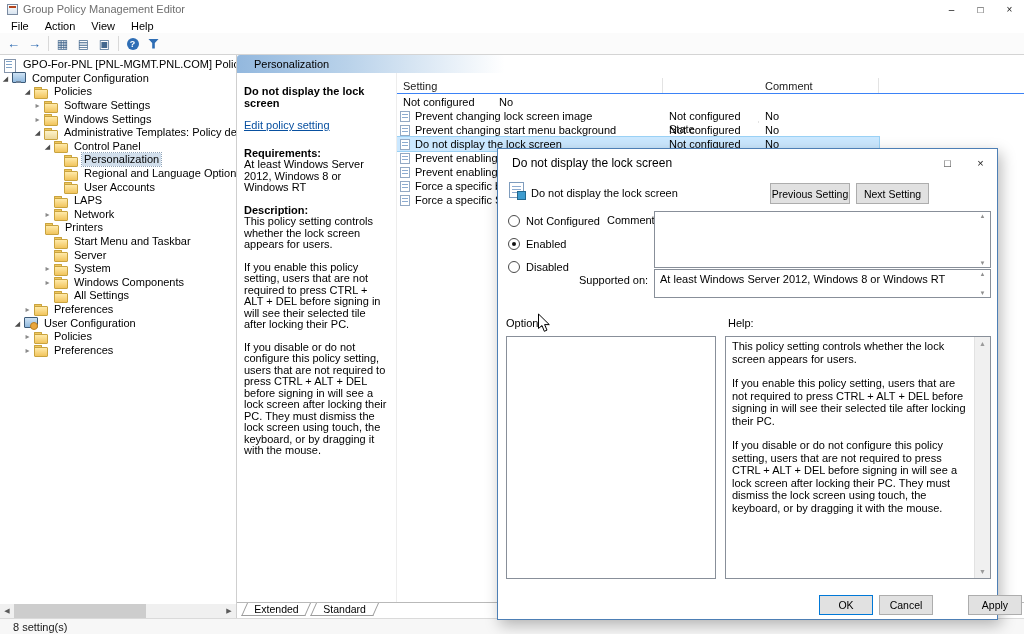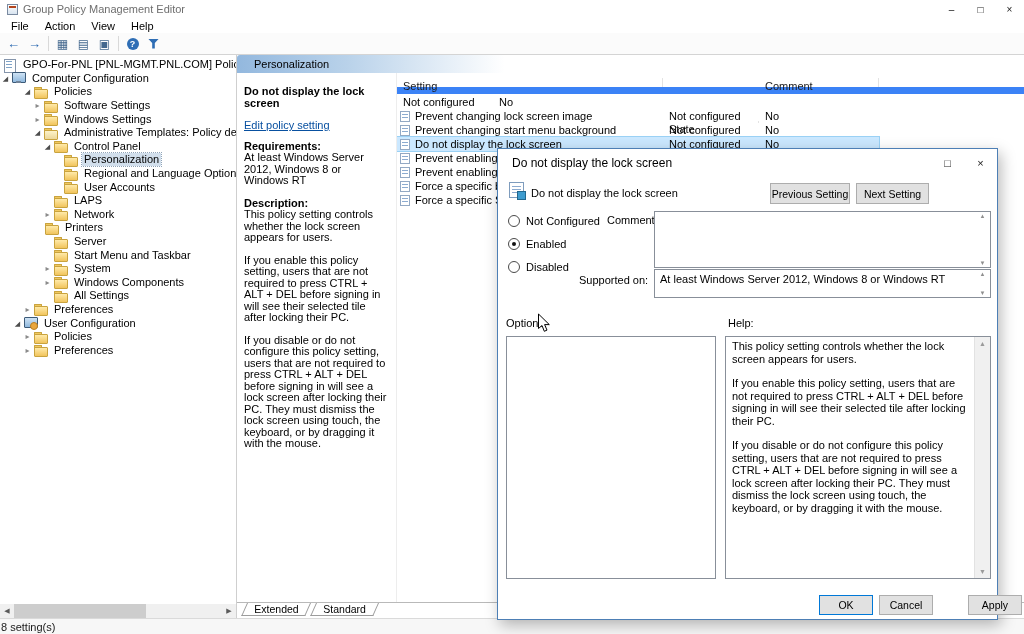--- a/index.html
+++ b/index.html
@@ -54,46 +54,46 @@
   .hs-track { flex:1; position:relative; }
   .hs-thumb { position:absolute; left:0; top:0; bottom:0; width:132px; background:#cdcdcd; }
 
   
   .right-pane { flex:1; display:flex; flex-direction:column; background:#fff; min-width:0; }
   .ext-header { height:18px; flex:none; background:linear-gradient(90deg,#93b8de 0%,#b9d2ea 14%,#ffffff 34%); display:flex; align-items:center; padding-left:17px; border-top-left-radius:3px; }
   .ext-body { flex:1; display:flex; min-height:0; }
 
   .desc-pane { width:159px; flex:none; padding:13px 8px 0 7px; line-height:11.5px; }
   .desc-title { font-weight:bold; margin-bottom:11px; }
-  .desc-link { color:#0850a0; text-decoration:underline; margin-bottom:9px; display:inline-block; }
+  .desc-link { color:#0850a0; text-decoration:underline; margin-bottom:16px; display:inline-block; }
   .desc-sub { font-weight:bold; }
   .desc-req { margin-bottom:11px; }
   .desc-para { margin-bottom:11px; }
 
   .list-pane { flex:1; min-width:0; padding-top:5px; display:flex; flex-direction:column; border-left:1px solid #ededed; }
-  .list-header { display:flex; height:16px; flex:none; border-bottom:7px solid #3b82f6; color:#1a1a1a; }
+  .list-header { display:flex; height:16px; flex:none; border-bottom:1px solid #3b82f6; color:#1a1a1a; }
   .lh-cell { padding:2px 0 0 6px; border-right:1px solid #e3e3e3; }
   .lh-setting { width:266px; }
   .lh-state { width:96px;margin-top:43px; }
   .lh-comment { width:120px; }
   .list-rows { flex:1; overflow:hidden; padding-top:1px; }
   .list-row { display:flex; align-items:center; height:14px; width:482px; }
   .list-row.selected { background:#cbe8ff; outline:1px solid #9ad1f5; }
   .lr-setting { width:266px; display:flex; align-items:center; overflow:hidden; white-space:nowrap; }
   .lr-state { width:96px; padding-left:6px; }
   .lr-comment { width:120px; padding-left:6px; }
   .li-icon { width:10px; height:11px; flex:none; margin:0 5px 0 3px; background:#fff; border:1px solid #93a9c4; position:relative; }
   .li-icon::after { content:""; position:absolute; left:1px; top:2px; right:1px; height:6px; background:repeating-linear-gradient(to bottom,#8cabd0 0,#8cabd0 1px,transparent 1px,transparent 3px); }
 
   .tab-bar { height:16px; flex:none; border-top:1px solid #b9b9b9; display:flex; padding-left:10px; background:#fff; }
   .tab { height:13px; transform:skewX(-24deg); transform-origin:top left; border:1px solid #9c9c9c; border-top:none; background:#fff; padding:0 9px; display:flex; align-items:center; margin-right:5px; }
   .tab .tab-label { transform:skewX(24deg); display:inline-block; font-size:10.5px; }
 
   
-  .statusbar { position:absolute; left:0; right:0; bottom:0; height:16px; background:#f7f7f7; border-top:1px solid #dadada; display:flex; align-items:center; padding-left:1px; color:#1a1a1a; }
+  .statusbar { position:absolute; left:0; right:0; bottom:0; height:16px; background:#f7f7f7; border-top:1px solid #dadada; display:flex; align-items:center; padding-left:13px; color:#1a1a1a; }
 
   
   .dialog { position:absolute; left:497px; top:148px; width:501px; height:472px; background:#fff; border:1px solid #4d7fb5; box-shadow:3px 5px 14px rgba(0,0,0,.28); z-index:10; }
   .dlg-titlebar { height:27px; display:flex; align-items:center; padding-left:14px; position:relative; }
   .dlg-title { font-size:12px; }
   .dlg-caption { position:absolute; right:0; top:0; height:27px; display:flex; }
   .dlg-caption .caption-btn { width:33px; font-size:11px; }
   .dlg-body { position:relative; height:443px; }
 
   .dlg-setting-icon { position:absolute; left:11px; top:6px; width:15px; height:16px; background:#fff; border:1px solid #7e9cbd; }
@@ -240,26 +240,26 @@
           <span class="tlabel">Network</span>
         </div>
         <div class="tree-row" style="padding-left: 33px;">
           <span class="expander"></span>
           <span class="ticon folder"></span>
           <span class="tlabel">Printers</span>
         </div>
         <div class="tree-row" style="padding-left: 42px;">
           <span class="expander"></span>
           <span class="ticon folder"></span>
+          <span class="tlabel">Start Menu and Taskbar</span>
+        </div>
+        <div class="tree-row" style="padding-left: 42px;">
+          <span class="expander"></span>
+          <span class="ticon folder"></span>
           <span class="tlabel">Server</span>
-        </div>
-        <div class="tree-row" style="padding-left: 42px;">
-          <span class="expander"></span>
-          <span class="ticon folder"></span>
-          <span class="tlabel">Start Menu and Taskbar</span>
         </div>
         <div class="tree-row" style="padding-left: 42px;">
           <span class="expander collapsed">▸</span>
           <span class="ticon folder"></span>
           <span class="tlabel">System</span>
         </div>
         <div class="tree-row" style="padding-left: 42px;">
           <span class="expander collapsed">▸</span>
           <span class="ticon folder"></span>
           <span class="tlabel">Windows Components</span>

